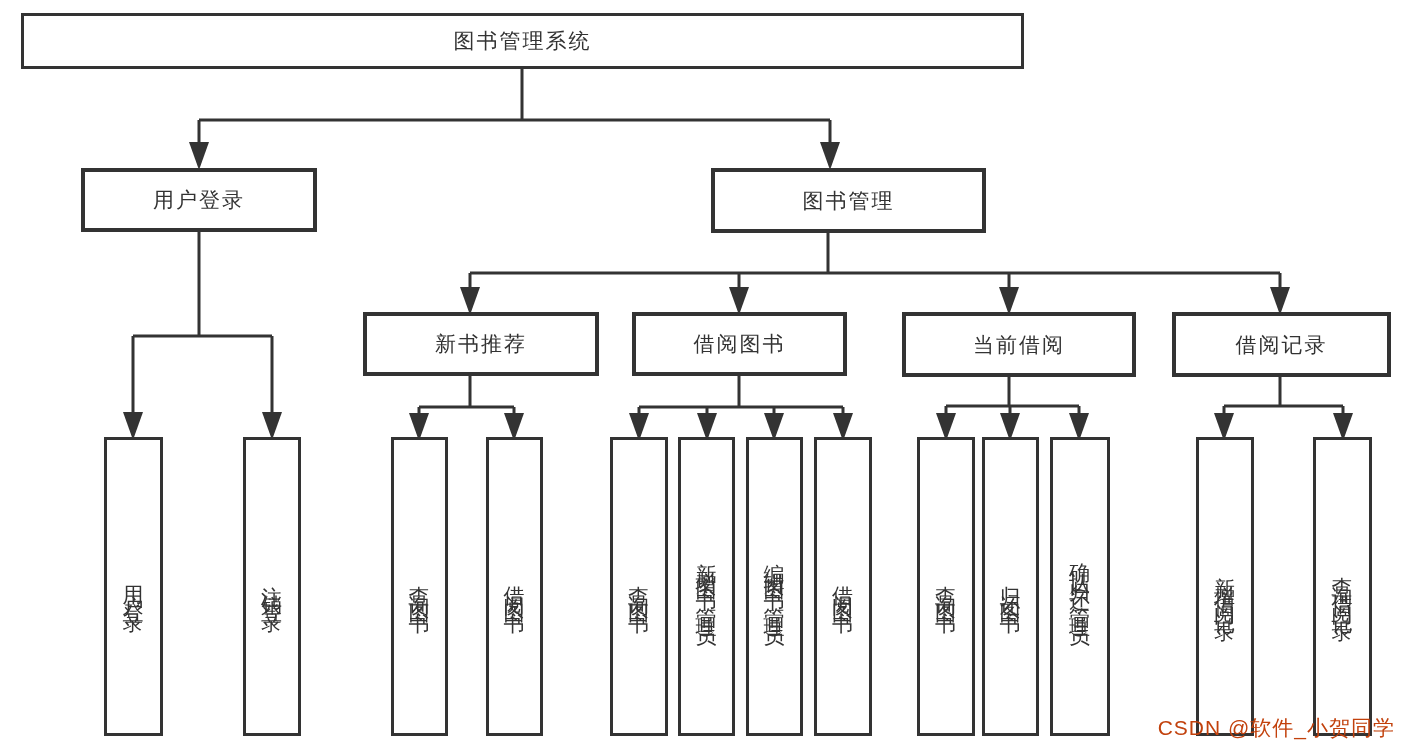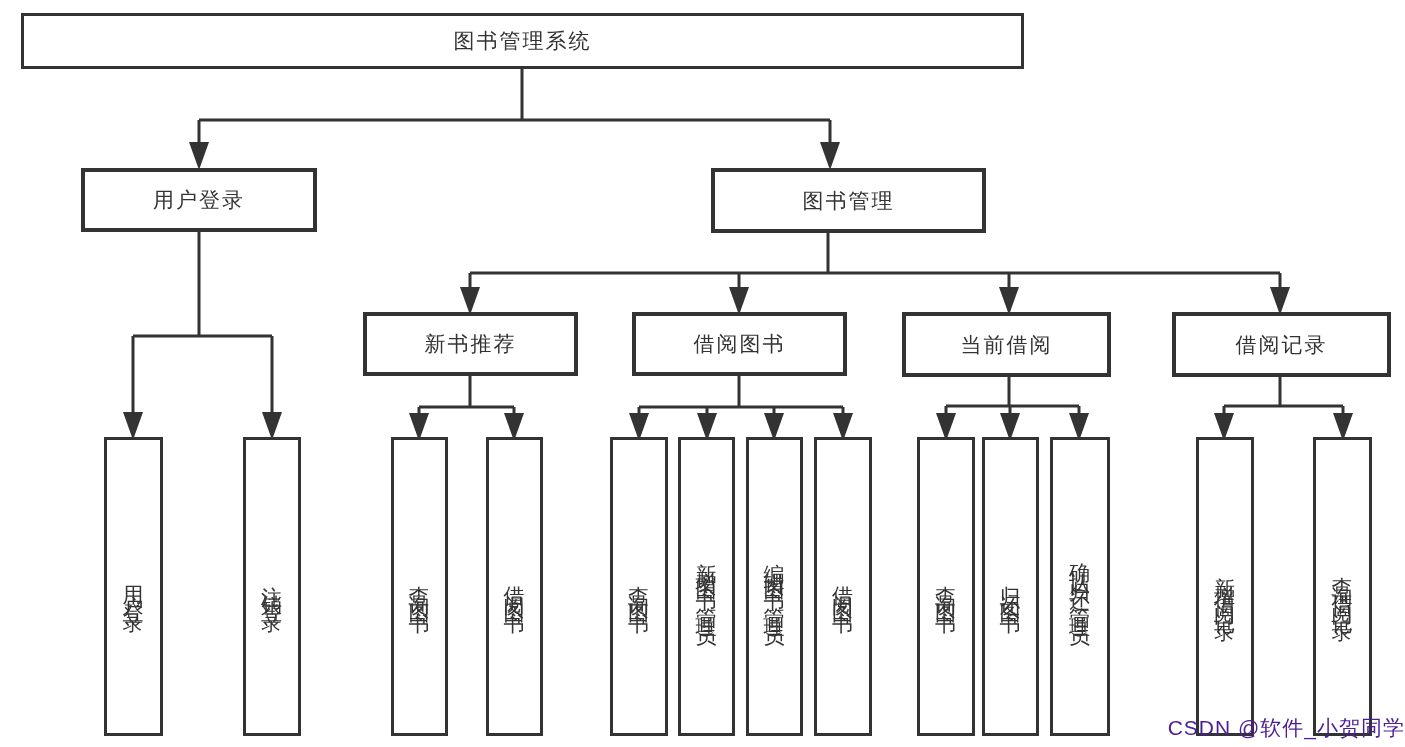--- a/index.html
+++ b/index.html
@@ -33,24 +33,24 @@
     writing-mode: vertical-rl;
     text-orientation: mixed;
     font-size: 21px;
     letter-spacing: 9px;
     color: #333333;
     line-height: 1;
   }
   .watermark {
     position: absolute;
     top: 714px;
-    right: 0;
+    right: 10px;
     font-size: 21px;
     letter-spacing: 1px;
-    color: #4c1d95;
+    color: #c2410c;
     white-space: nowrap;
   }
 </style>
 </head>
 <body>
 
 <div class="canvas">
 
   <svg width="1405" height="747" viewBox="0 0 1405 747" aria-hidden="true">
     <g stroke="#333333" stroke-width="3" fill="none">
@@ -96,27 +96,27 @@
     <span class="h-label">图书管理系统</span>
   </div>
 
   <div class="box lv2" style="left:81px;top:168px;width:236px;height:64px">
     <span class="h-label">用户登录</span>
   </div>
   <div class="box lv2" style="left:711px;top:168px;width:275px;height:65px">
     <span class="h-label">图书管理</span>
   </div>
 
-  <div class="box lv3" style="left:363px;top:312px;width:215px;height:64px">
+  <div class="box lv3" style="left:363px;top:312px;width:236px;height:64px">
     <span class="h-label">新书推荐</span>
   </div>
   <div class="box lv3" style="left:632px;top:312px;width:215px;height:64px">
     <span class="h-label">借阅图书</span>
   </div>
-  <div class="box lv3" style="left:902px;top:312px;width:209px;height:65px">
+  <div class="box lv3" style="left:902px;top:312px;width:234px;height:65px">
     <span class="h-label">当前借阅</span>
   </div>
   <div class="box lv3" style="left:1172px;top:312px;width:219px;height:65px">
     <span class="h-label">借阅记录</span>
   </div>
 
   <div class="box leaf" style="left:104px;top:437px;width:59px;height:299px">
     <span class="v-label">用户登录</span>
   </div>
   <div class="box leaf" style="left:243px;top:437px;width:58px;height:299px">

